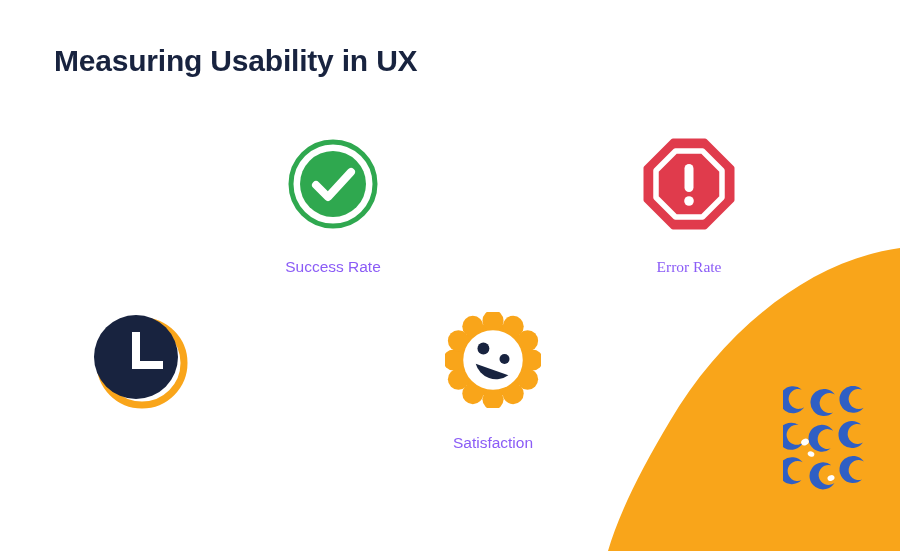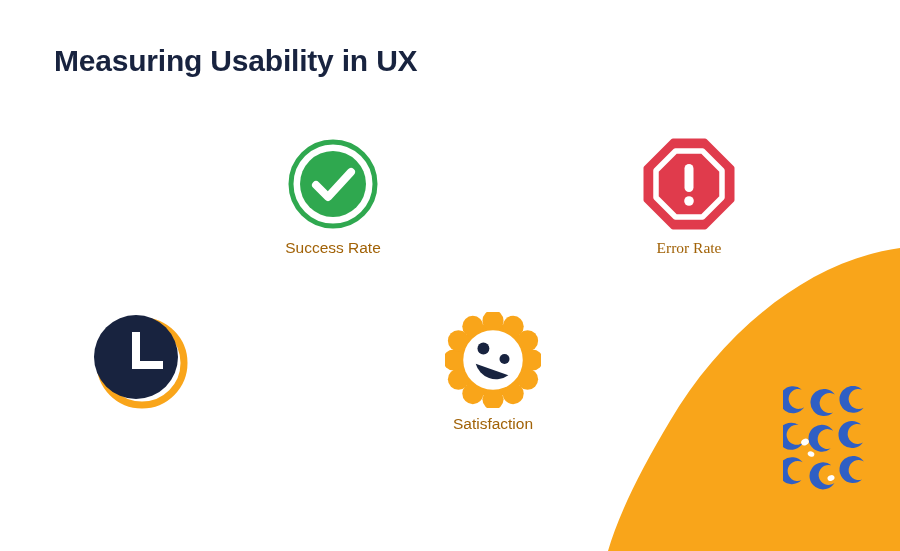--- a/index.html
+++ b/index.html
@@ -54,23 +54,23 @@
     width: 200px;
     text-align: center;
   }
   .metric .icon-wrap {
     height: 100px;
     display: flex;
     align-items: center;
     justify-content: center;
   }
   .metric .label {
-    margin-top: 1px;
+    margin-top: 20px;
     font-size: 15.5px;
-    color: #a16207;
+    color: #8b5cf6;
     line-height: 1.45;
   }
 
   
   #metric-success      { left: 233px; top: 132px; }
   #metric-error        { left: 589px; top: 132px; font-family: Liberation Serif, serif; }
   #metric-avgtime      { left:  39px; top: 308px; }
   #metric-satisfaction { left: 393px; top: 308px; }
 
   #metric-success .icon-wrap      { height: 104px; }

